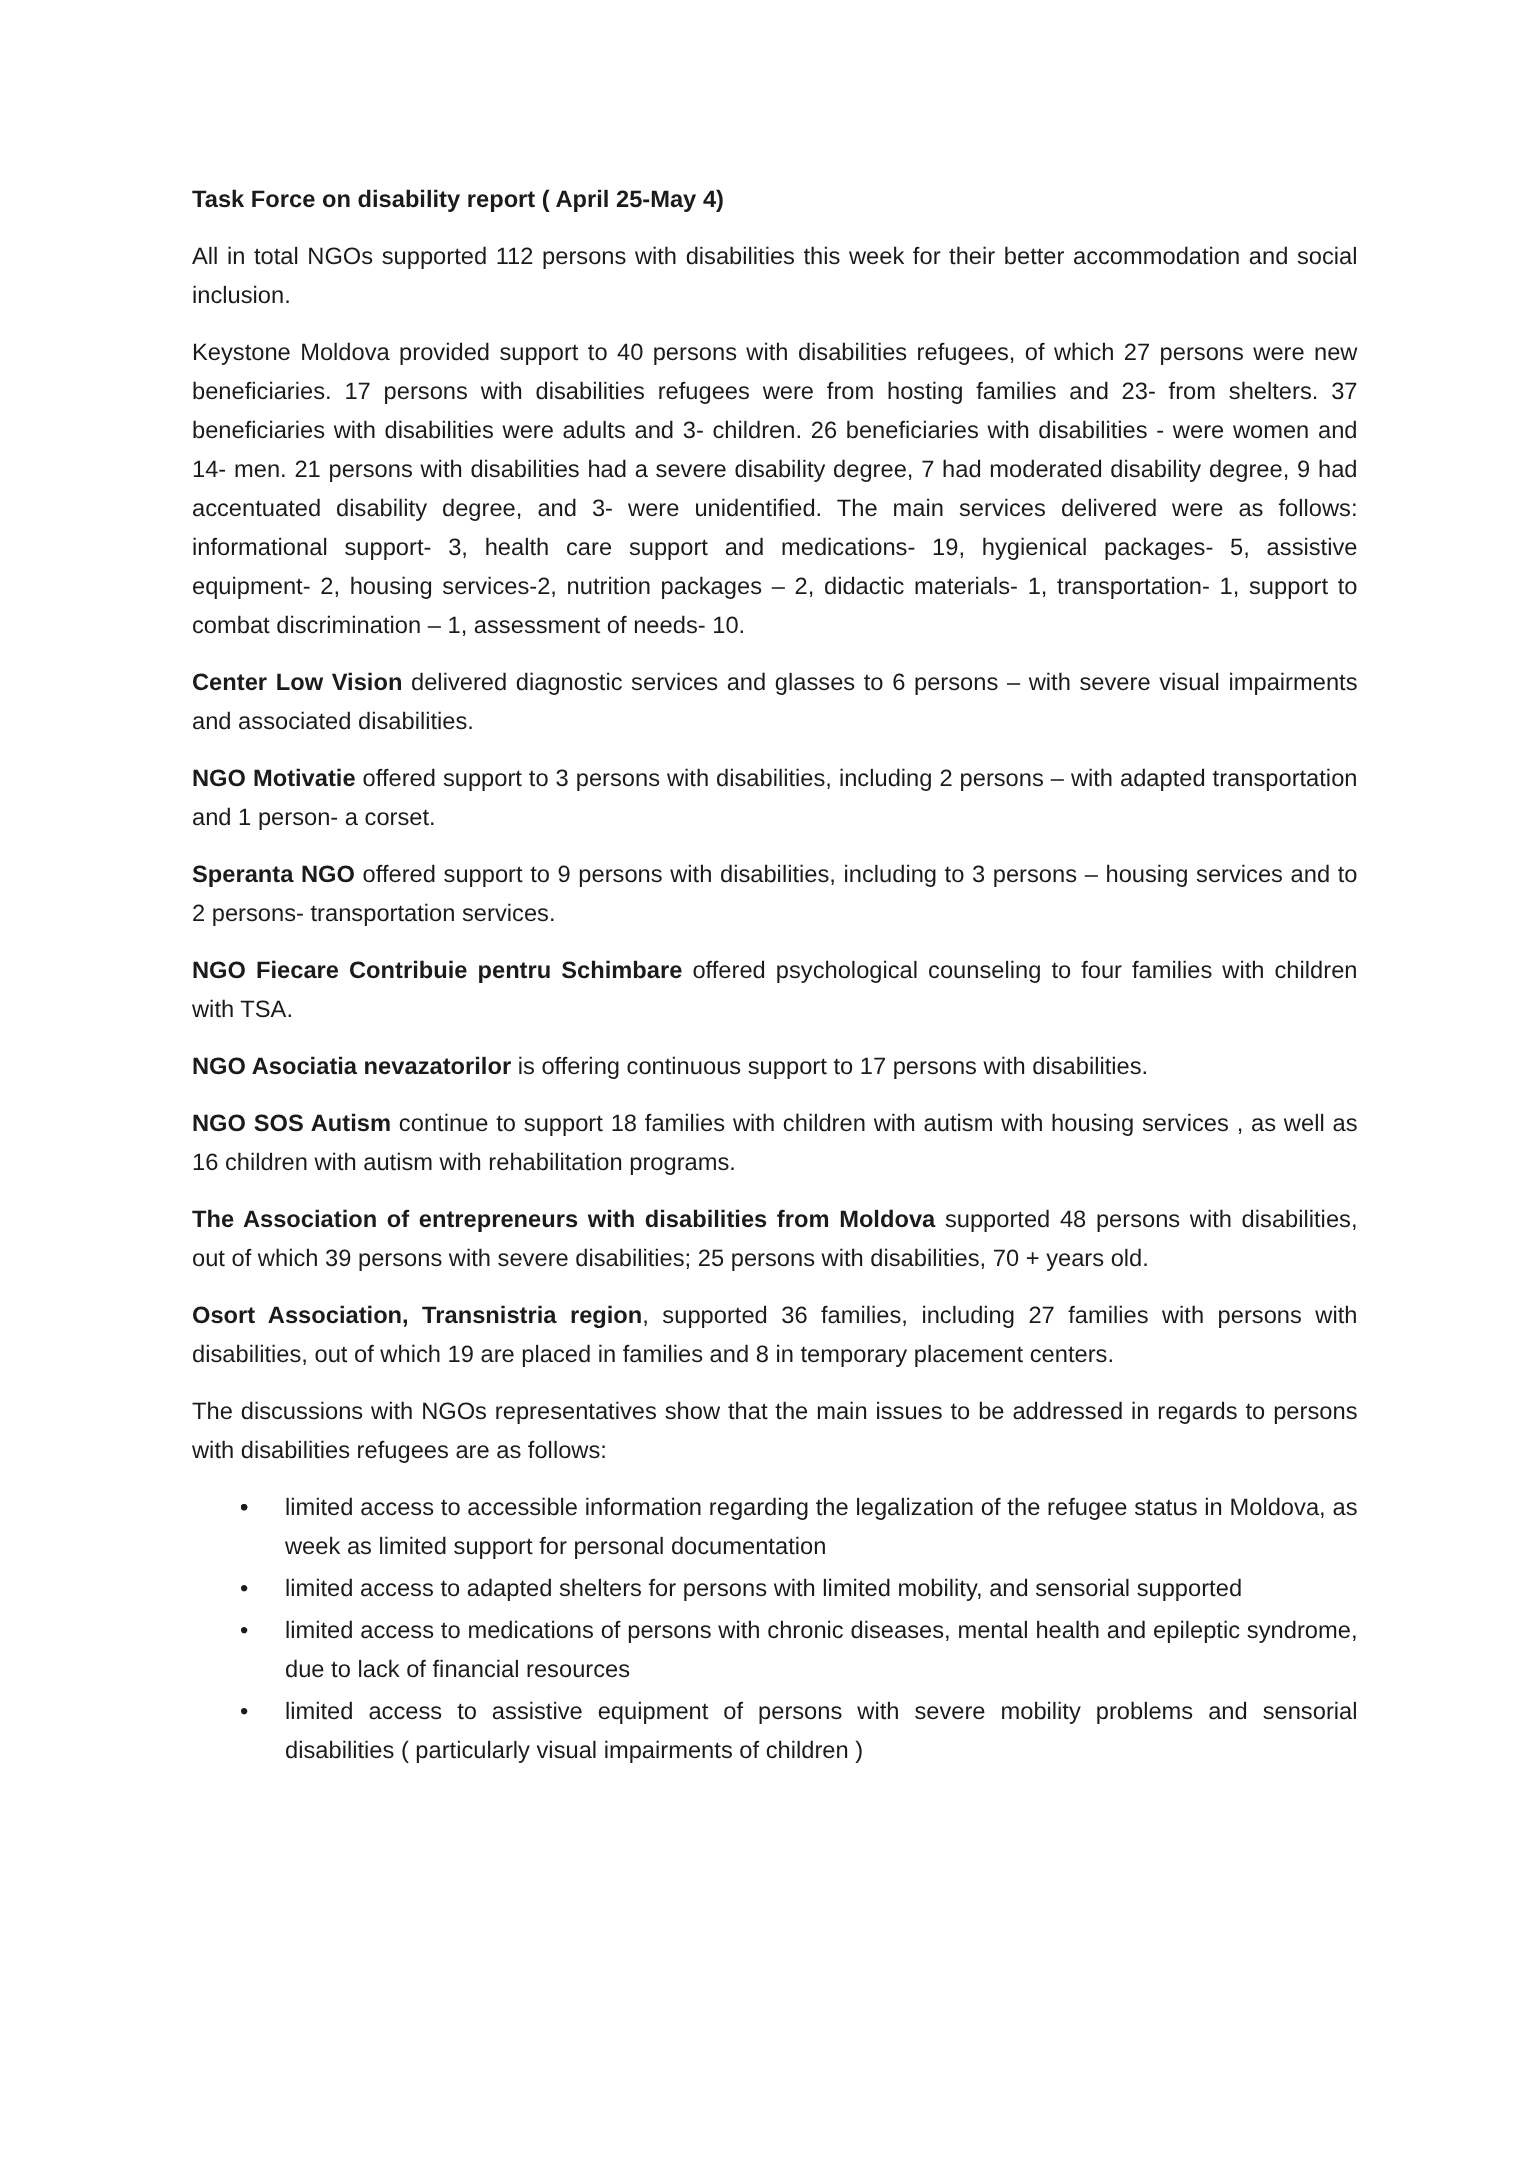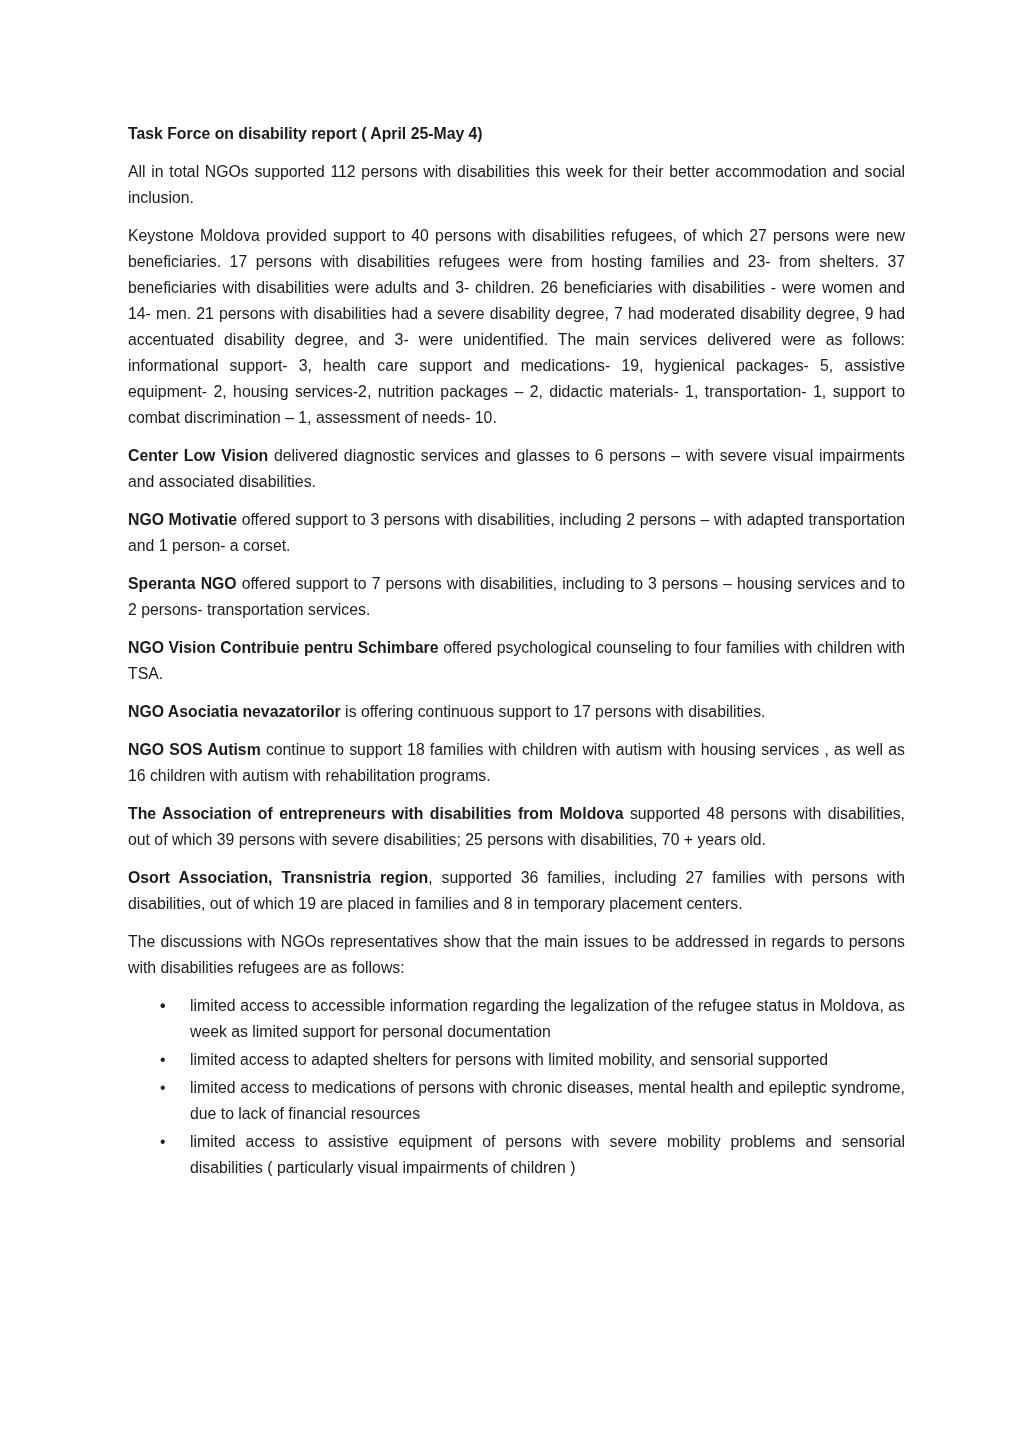--- a/index.html
+++ b/index.html
@@ -62,23 +62,23 @@
   <h1 class="doc-title">Task Force on disability report ( April 25-May 4)</h1>
 
   <p class="para"><span class="lead"></span><span>All in total NGOs supported 112 persons with disabilities this week for their better accommodation and social inclusion.</span></p>
 
   <p class="para"><span class="lead"></span><span>Keystone Moldova provided support to 40 persons with disabilities refugees, of which 27 persons were new beneficiaries. 17 persons with disabilities refugees were from hosting families and 23- from shelters. 37 beneficiaries with disabilities were adults and 3- children. 26 beneficiaries with disabilities - were women and 14- men.  21 persons with disabilities had a severe disability degree, 7 had moderated disability degree, 9 had accentuated disability degree, and 3- were unidentified. The main services delivered were as follows: informational support- 3, health care support and medications- 19, hygienical packages- 5, assistive equipment- 2, housing services-2, nutrition packages – 2, didactic materials- 1, transportation- 1, support to combat discrimination – 1, assessment of needs- 10.</span></p>
 
   <p class="para"><span class="lead">Center Low Vision</span><span> delivered diagnostic services and glasses to  6 persons – with severe visual impairments and associated disabilities.</span></p>
 
   <p class="para"><span class="lead">NGO Motivatie</span><span> offered support to 3 persons with disabilities, including 2 persons – with adapted transportation and 1 person- a corset.</span></p>
 
-  <p class="para"><span class="lead">Speranta NGO</span><span> offered support to 7 persons with disabilities, including to 3 persons – housing services and to 2 persons- transportation services.</span></p>
+  <p class="para"><span class="lead">Speranta NGO</span><span> offered support to 9 persons with disabilities, including to 3 persons – housing services and to 2 persons- transportation services.</span></p>
 
-  <p class="para"><span class="lead">NGO Vision Contribuie pentru Schimbare</span><span> offered psychological counseling to four families with children with TSA.</span></p>
+  <p class="para"><span class="lead">NGO Fiecare Contribuie pentru Schimbare</span><span> offered psychological counseling to four families with children with TSA.</span></p>
 
 
   <p class="para"><span class="lead">NGO Asociatia nevazatorilor</span><span> is offering continuous support to 17  persons with disabilities.</span></p>
 
   <p class="para"><span class="lead">NGO SOS Autism</span><span> continue to support 18 families with children with autism with housing services , as well as 16 children with autism with rehabilitation programs.</span></p>
 
   <p class="para"><span class="lead">The Association of entrepreneurs with disabilities from Moldova</span><span> supported 48 persons with disabilities, out of which 39 persons with severe disabilities; 25 persons with disabilities, 70 + years old.</span></p>
 
   <p class="para"><span class="lead">Osort Association, Transnistria region</span><span>, supported 36 families, including 27 families with persons with disabilities, out of which 19 are placed in families and 8 in temporary placement centers.</span></p>
 

